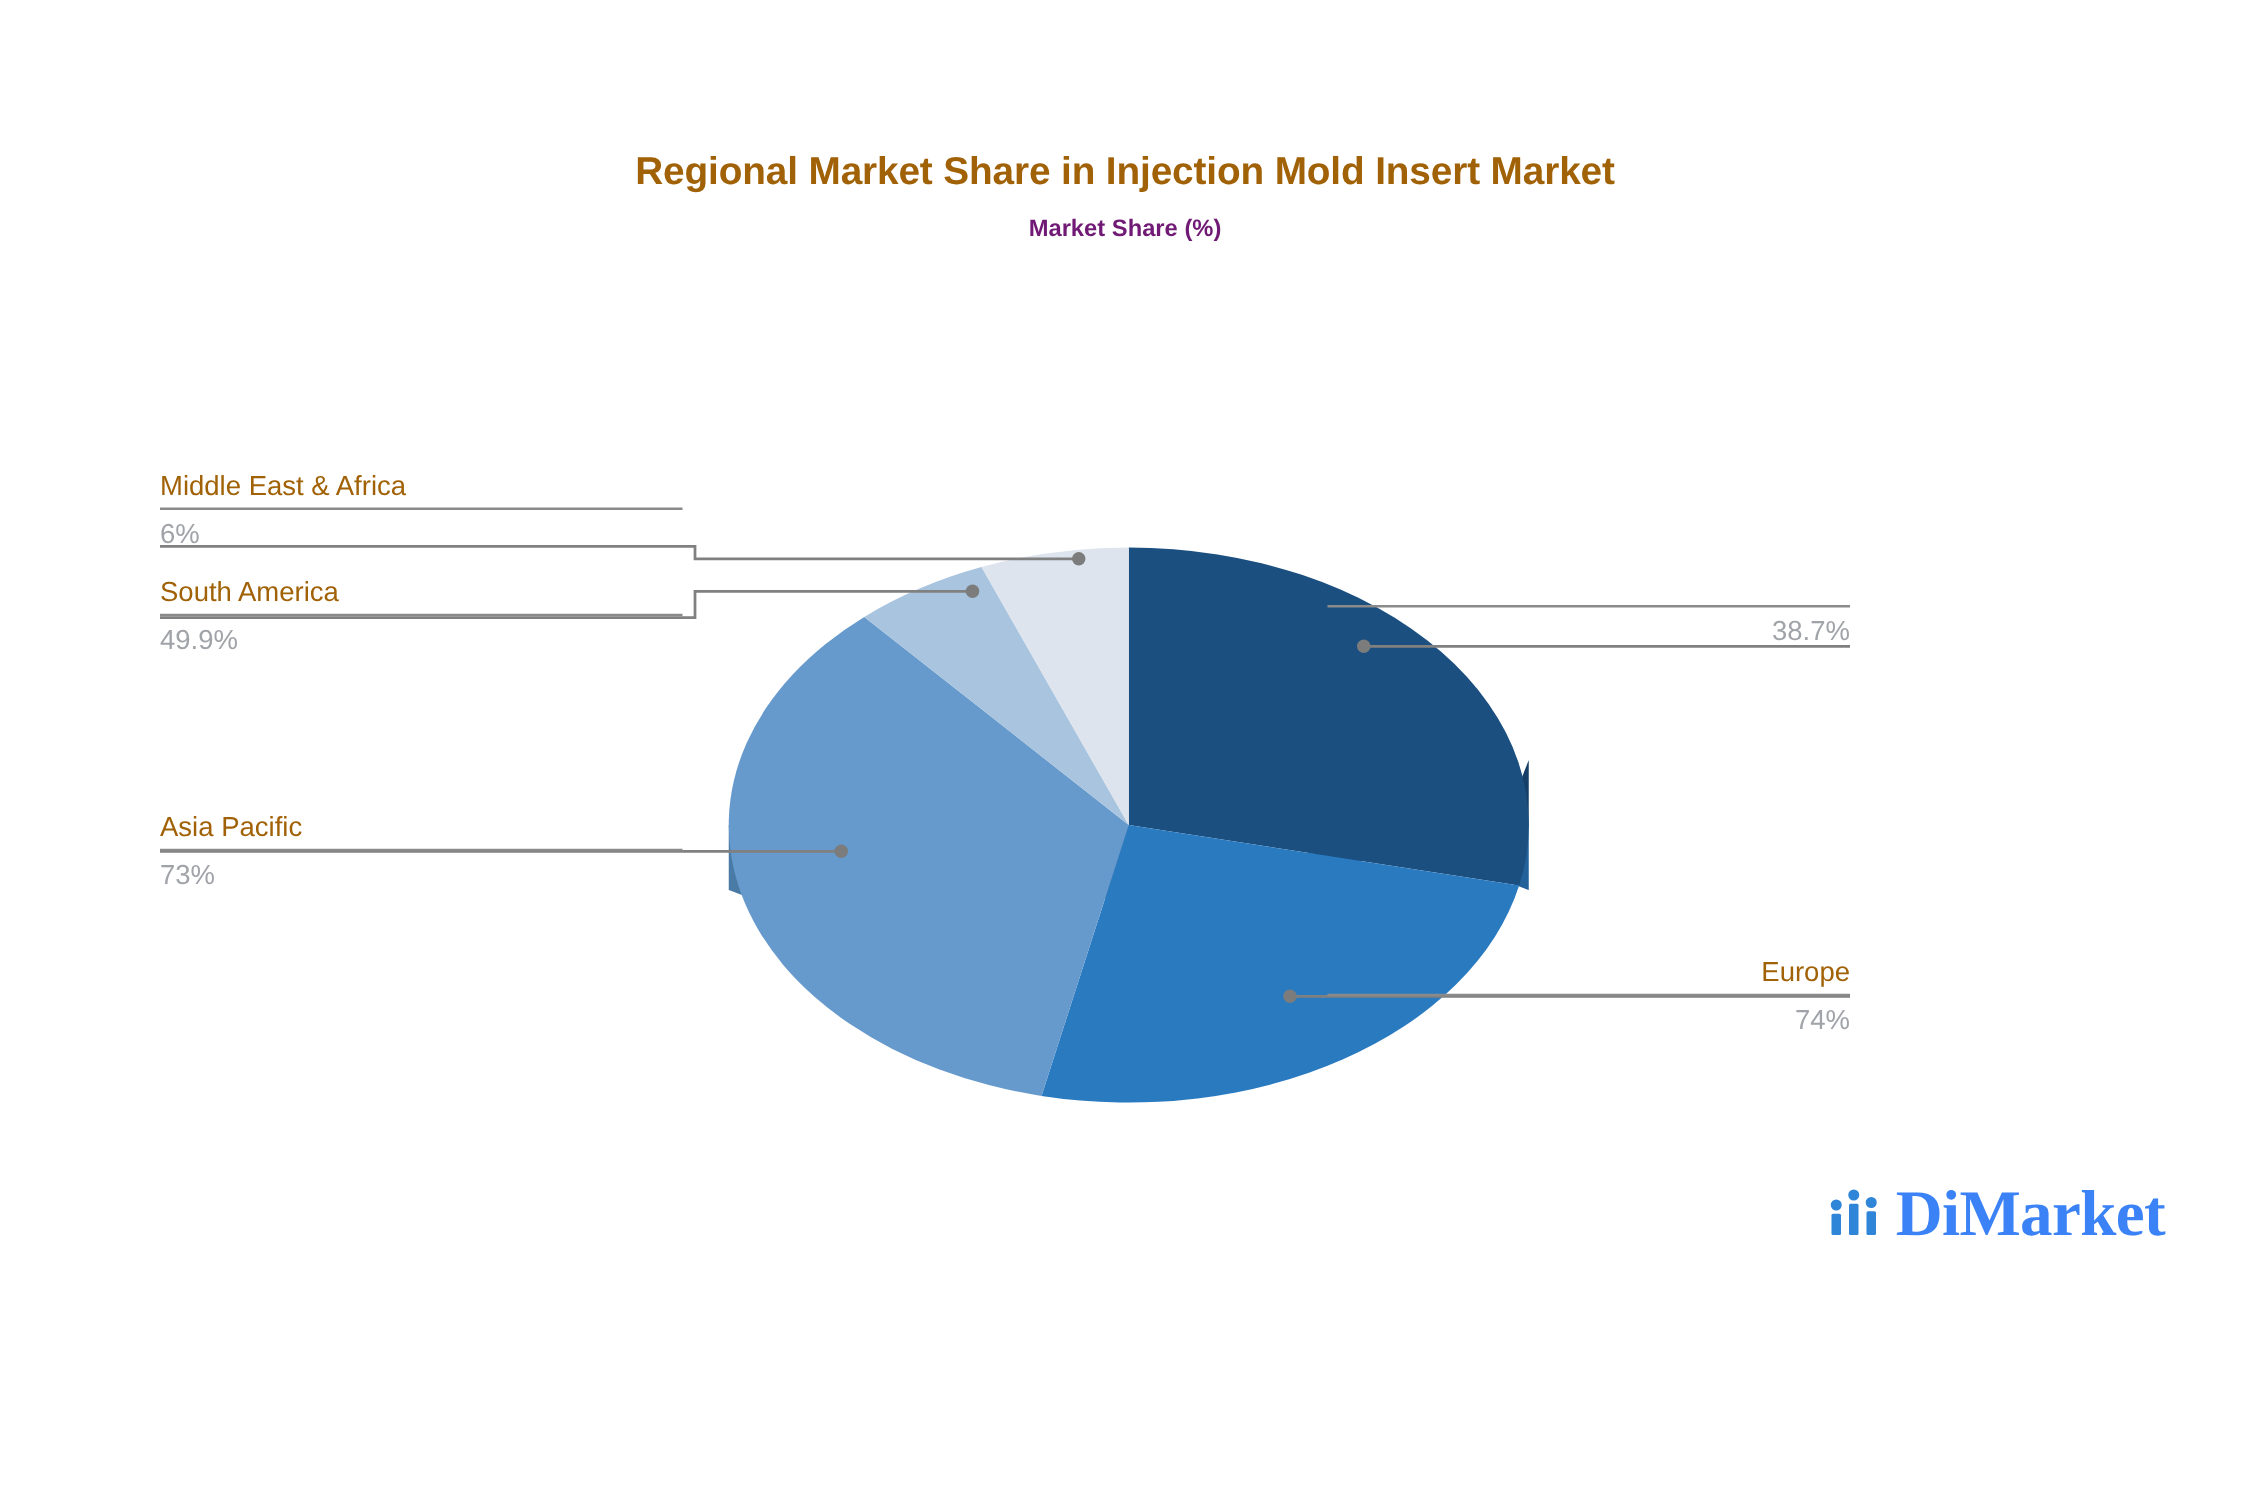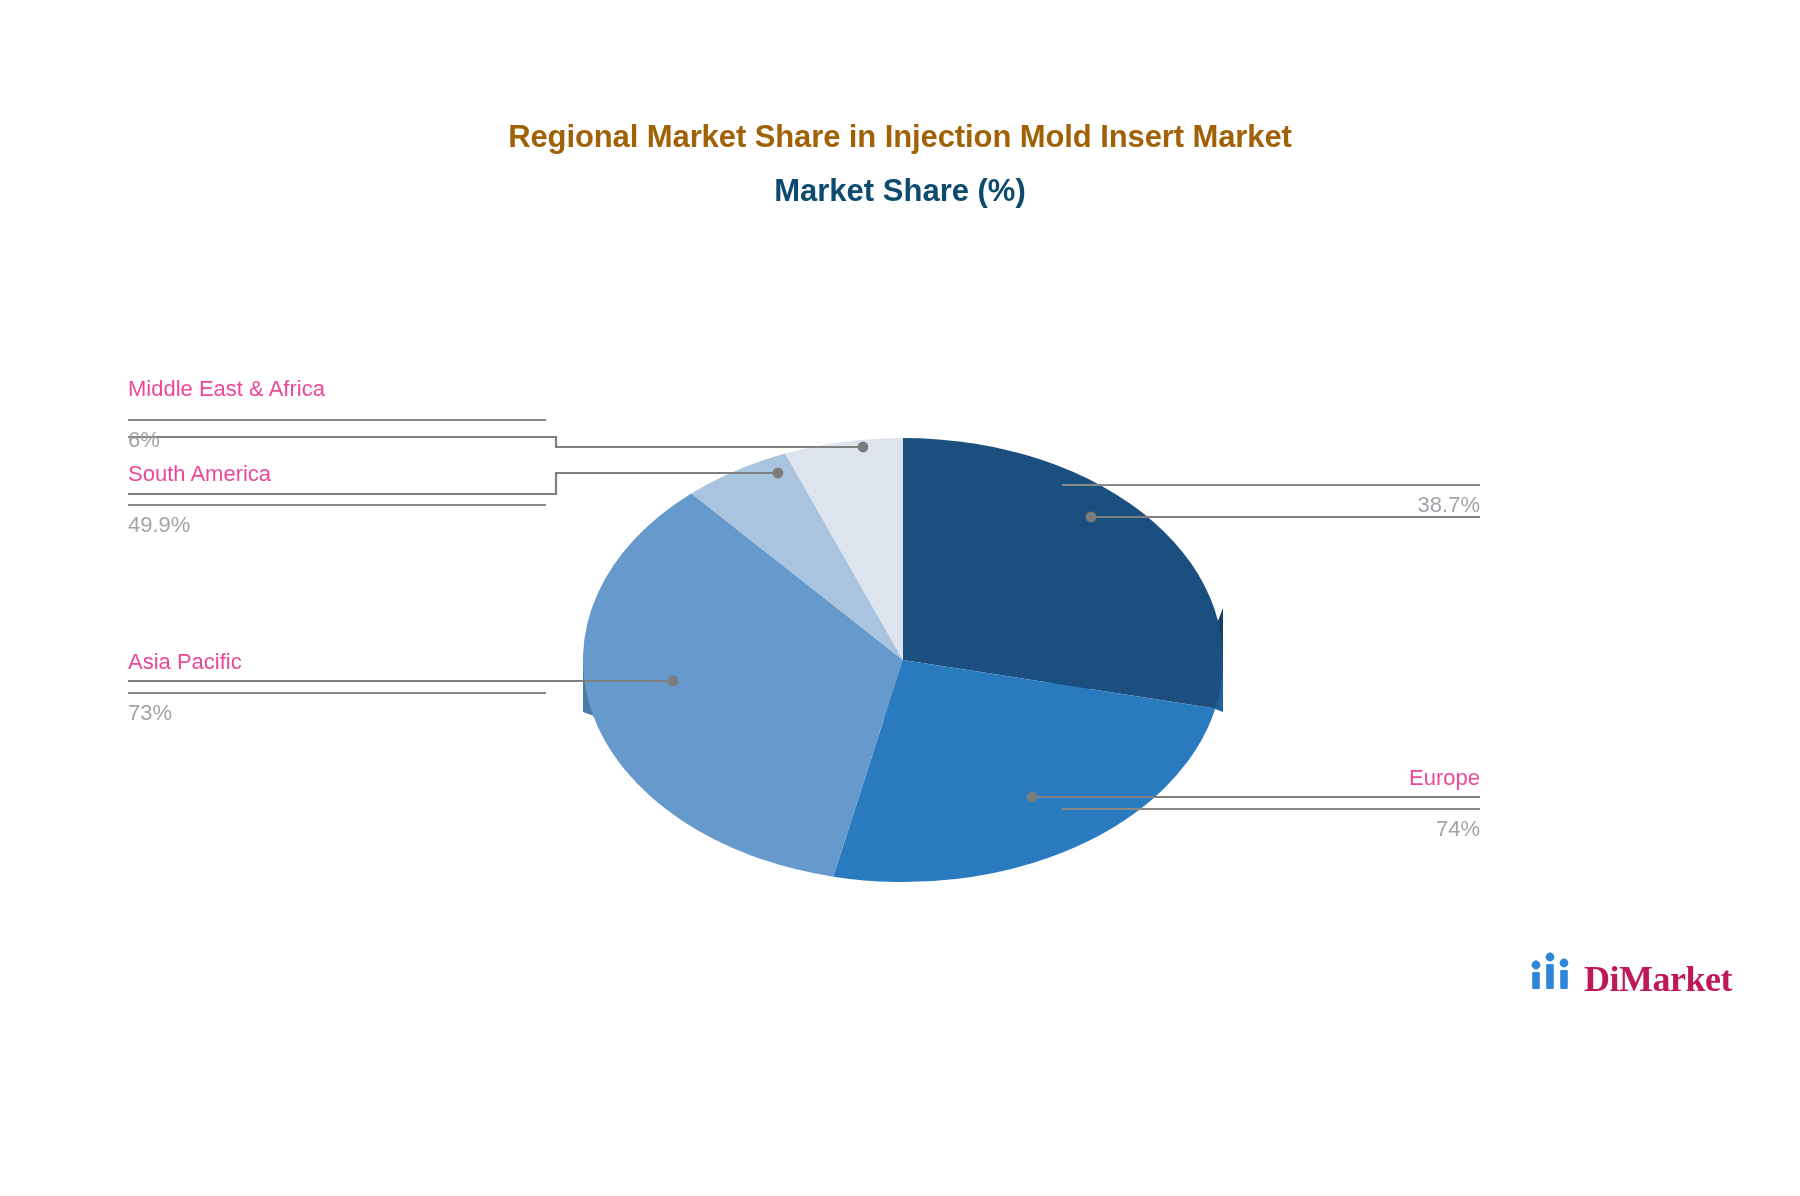--- a/index.html
+++ b/index.html
@@ -32,46 +32,46 @@
   .chart-title {
     font-size: 31px;
     font-weight: bold;
     color: #a16207;
     letter-spacing: -0.1px;
     line-height: 1.1;
     margin: 0;
     padding: 0;
   }
   .chart-subtitle {
-    font-size: 31px;
+    font-size: 19px;
     font-weight: bold;
-    color: #0c4a6e;
+    color: #701a75;
     margin: 0;
     padding-top: 20px;
     line-height: 1.1;
   }
 
   
   #pie-svg {
     position: absolute;
     left: 0; top: 0;
     width: 1800px; height: 1196px;
   }
 
   
   .callout {
     position: absolute;
     font-family: "Liberation Sans", sans-serif;
   }
   .callout .cl-name {
     font-size: 22px;
-    color: #ec4899;
+    color: #a16207;
     white-space: nowrap;
     line-height: 28px;
-    padding-bottom: 16px;
+    padding-bottom: 3px;
   }
   .callout .cl-rule {
     height: 2px;
     background: #8a8a8a;
     width: 100%;
   }
   .callout .cl-value {
     font-size: 22px;
     color: #a0a3a8;
     white-space: nowrap;
@@ -88,23 +88,23 @@
     bottom: 200px;
     display: flex;
     align-items: flex-end;
     gap: 9px;
   }
   #logo .logo-mark {
     display: block;
   }
   #logo .logo-text {
     font-family: "Liberation Serif", serif;
-    font-size: 36px;
+    font-size: 52px;
     font-weight: bold;
-    color: #be185d;
+    color: #3b82f6;
     line-height: 0.95;
     letter-spacing: -0.5px;
     white-space: nowrap;
   }
 </style>
 </head>
 <body>
 
 <div id="stage">
 

